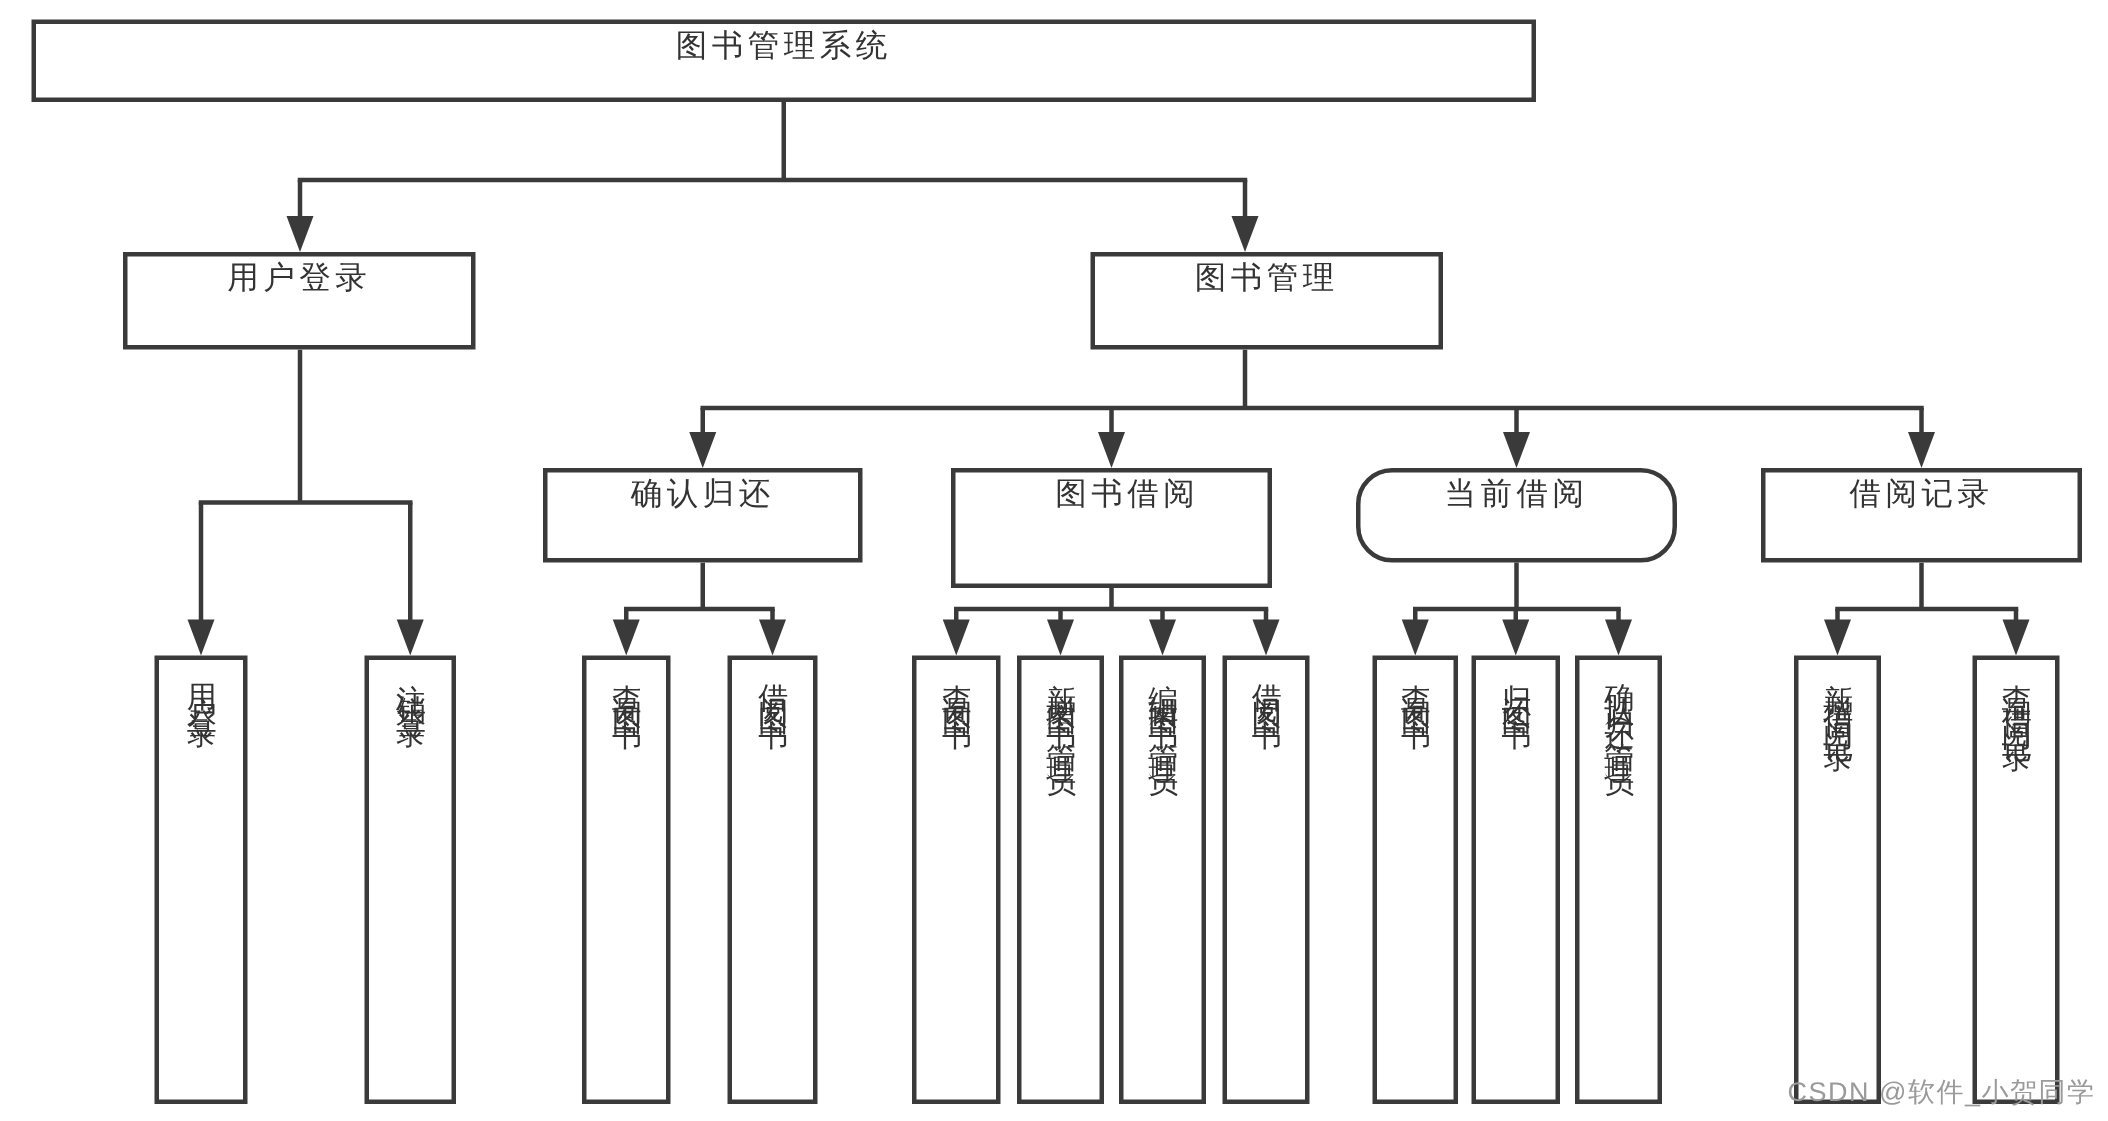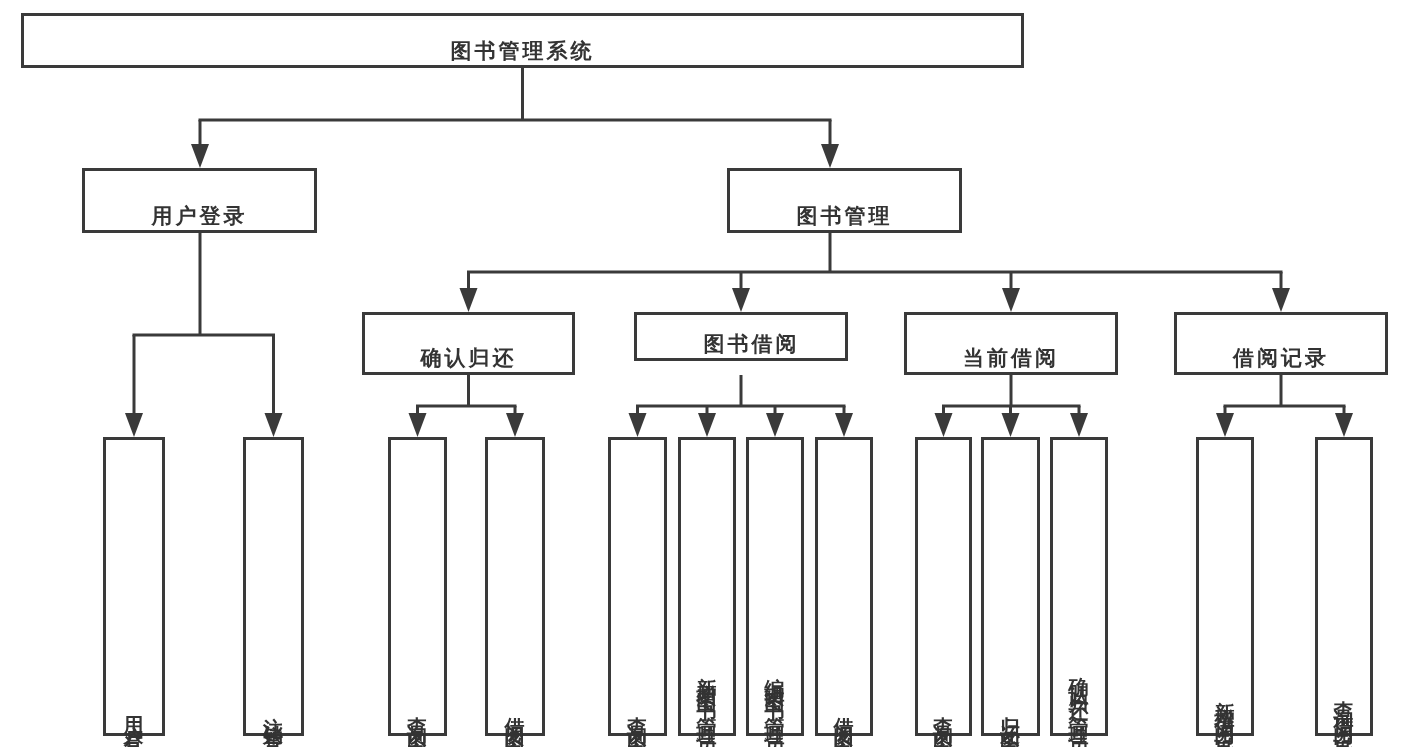--- a/index.html
+++ b/index.html
@@ -3,21 +3,21 @@
 <meta charset="utf-8">
 <style>
   html,body{margin:0;padding:0;background:#ffffff;}
   .stage{
     position:relative;width:1405px;height:747px;background:#ffffff;
     font-family:"Liberation Sans","DejaVu Sans",sans-serif;color:#333333;overflow:hidden;
   }
   .connectors{position:absolute;left:0;top:0;width:1405px;height:747px;}
   .box{
     position:absolute;box-sizing:border-box;border:3px solid #3a3a3a;background:#ffffff;
-    display:flex;align-items:flex-end;justify-content:center;font-weight:bold;
+    display:flex;align-items:flex-start;justify-content:center;
   }
   .hbox{font-size:21px;letter-spacing:3px;white-space:nowrap;}
   .vbox .vtext{
     writing-mode:vertical-rl;text-orientation:mixed;
     font-size:20px;letter-spacing:8px;line-height:1;white-space:nowrap;
   }
   .watermark{
     position:absolute;right:8px;top:716px;font-size:18px;letter-spacing:1px;
     color:#9a9a9a;white-space:nowrap;
   }
@@ -89,24 +89,24 @@
   <div class="box hbox" style="left:82px;top:168px;width:235px;height:65px;">
     <span>用户登录</span>
   </div>
   <div class="box hbox" style="left:712px;top:168px;width:235px;height:65px;margin-left:15px;">
     <span>图书管理</span>
   </div>
 
   <div class="box hbox" style="left:362px;top:312px;width:213px;height:63px;">
     <span>确认归还</span>
   </div>
-  <div class="box hbox" style="left:634px;top:312px;width:214px;height:49px;padding-left:21px;">
+  <div class="box hbox" style="left:634px;top:312px;width:214px;height:80px;padding-left:21px;">
     <span>图书借阅</span>
   </div>
-  <div class="box hbox" style="left:904px;top:312px;width:214px;height:63px;">
+  <div class="box hbox" style="left:904px;top:312px;width:214px;height:63px;border-radius:24px;">
     <span>当前借阅</span>
   </div>
   <div class="box hbox" style="left:1174px;top:312px;width:214px;height:63px;">
     <span>借阅记录</span>
   </div>
 
   <div class="box vbox" style="left:103px;top:437px;width:62px;height:299px;">
     <span class="vtext">用户登录</span>
   </div>
   <div class="box vbox" style="left:243px;top:437px;width:61px;height:299px;">
@@ -143,13 +143,14 @@
     <span class="vtext">确认归还（管理员）</span>
   </div>
 
   <div class="box vbox" style="left:1196px;top:437px;width:58px;height:299px;">
     <span class="vtext">新增借阅记录</span>
   </div>
   <div class="box vbox" style="left:1315px;top:437px;width:58px;height:299px;">
     <span class="vtext">查询借阅记录</span>
   </div>
 
+  <div class="watermark">CSDN @软件_小贺同学</div>
 </div>
 
 </body></html>

